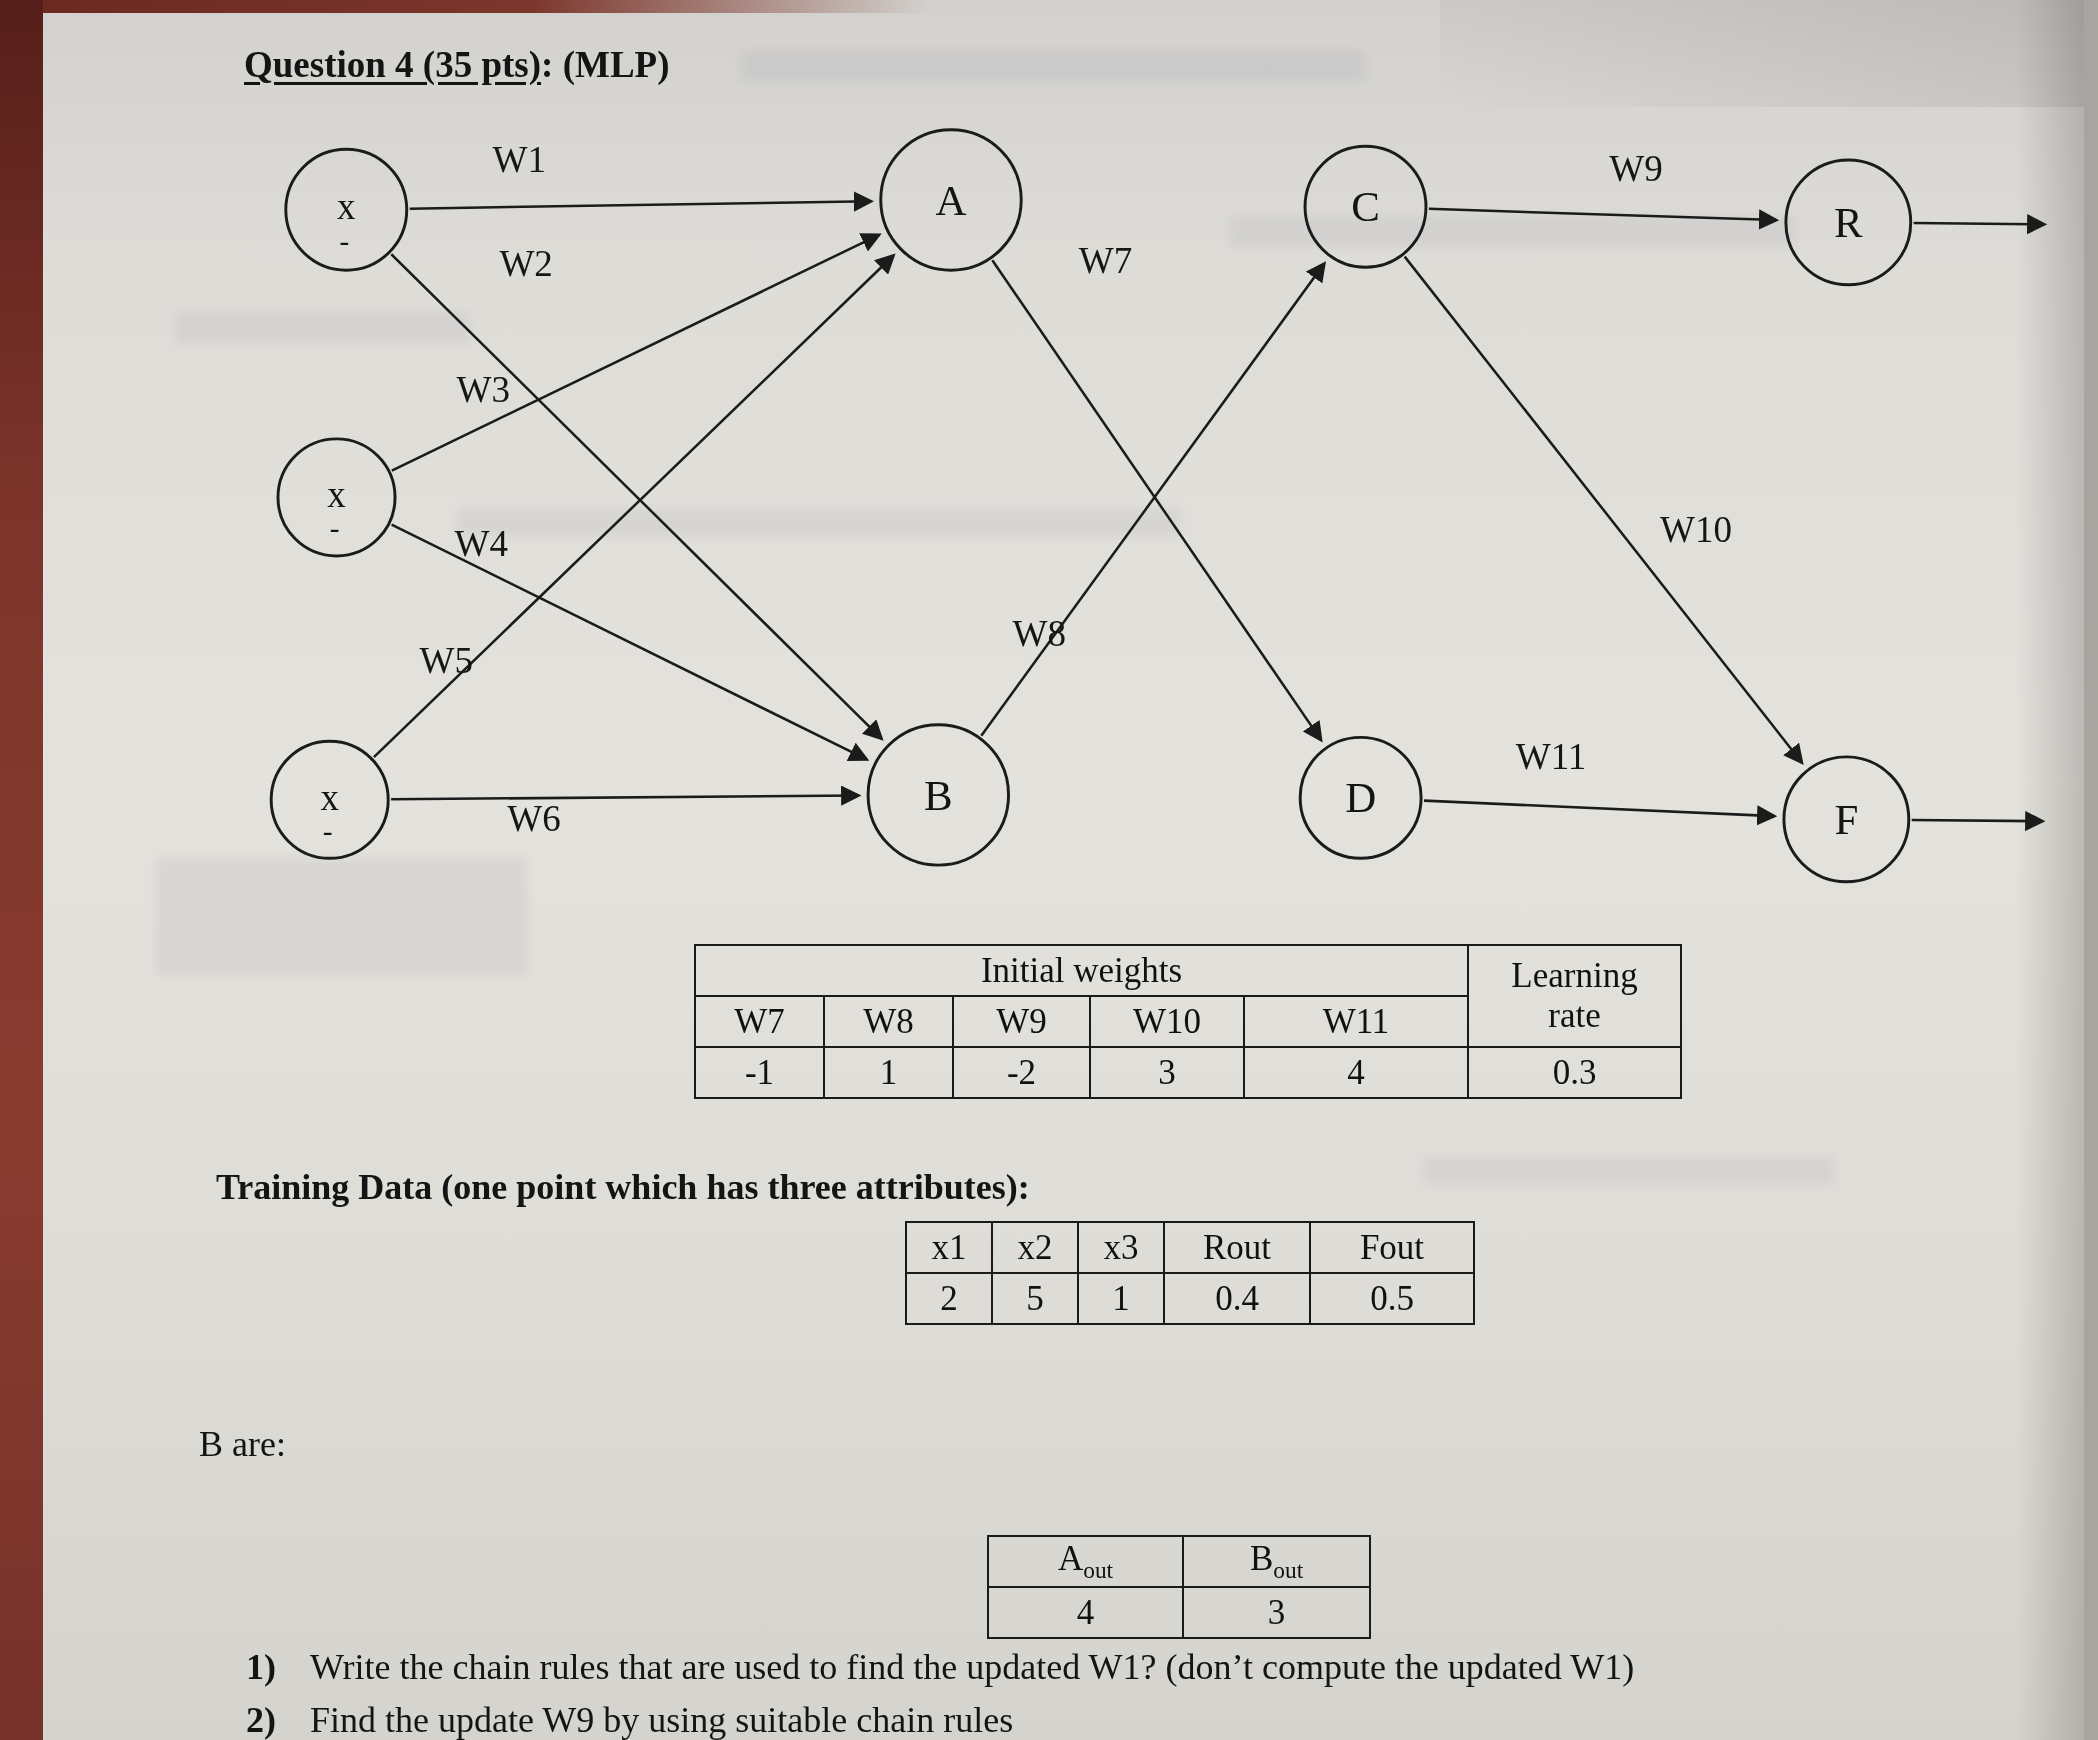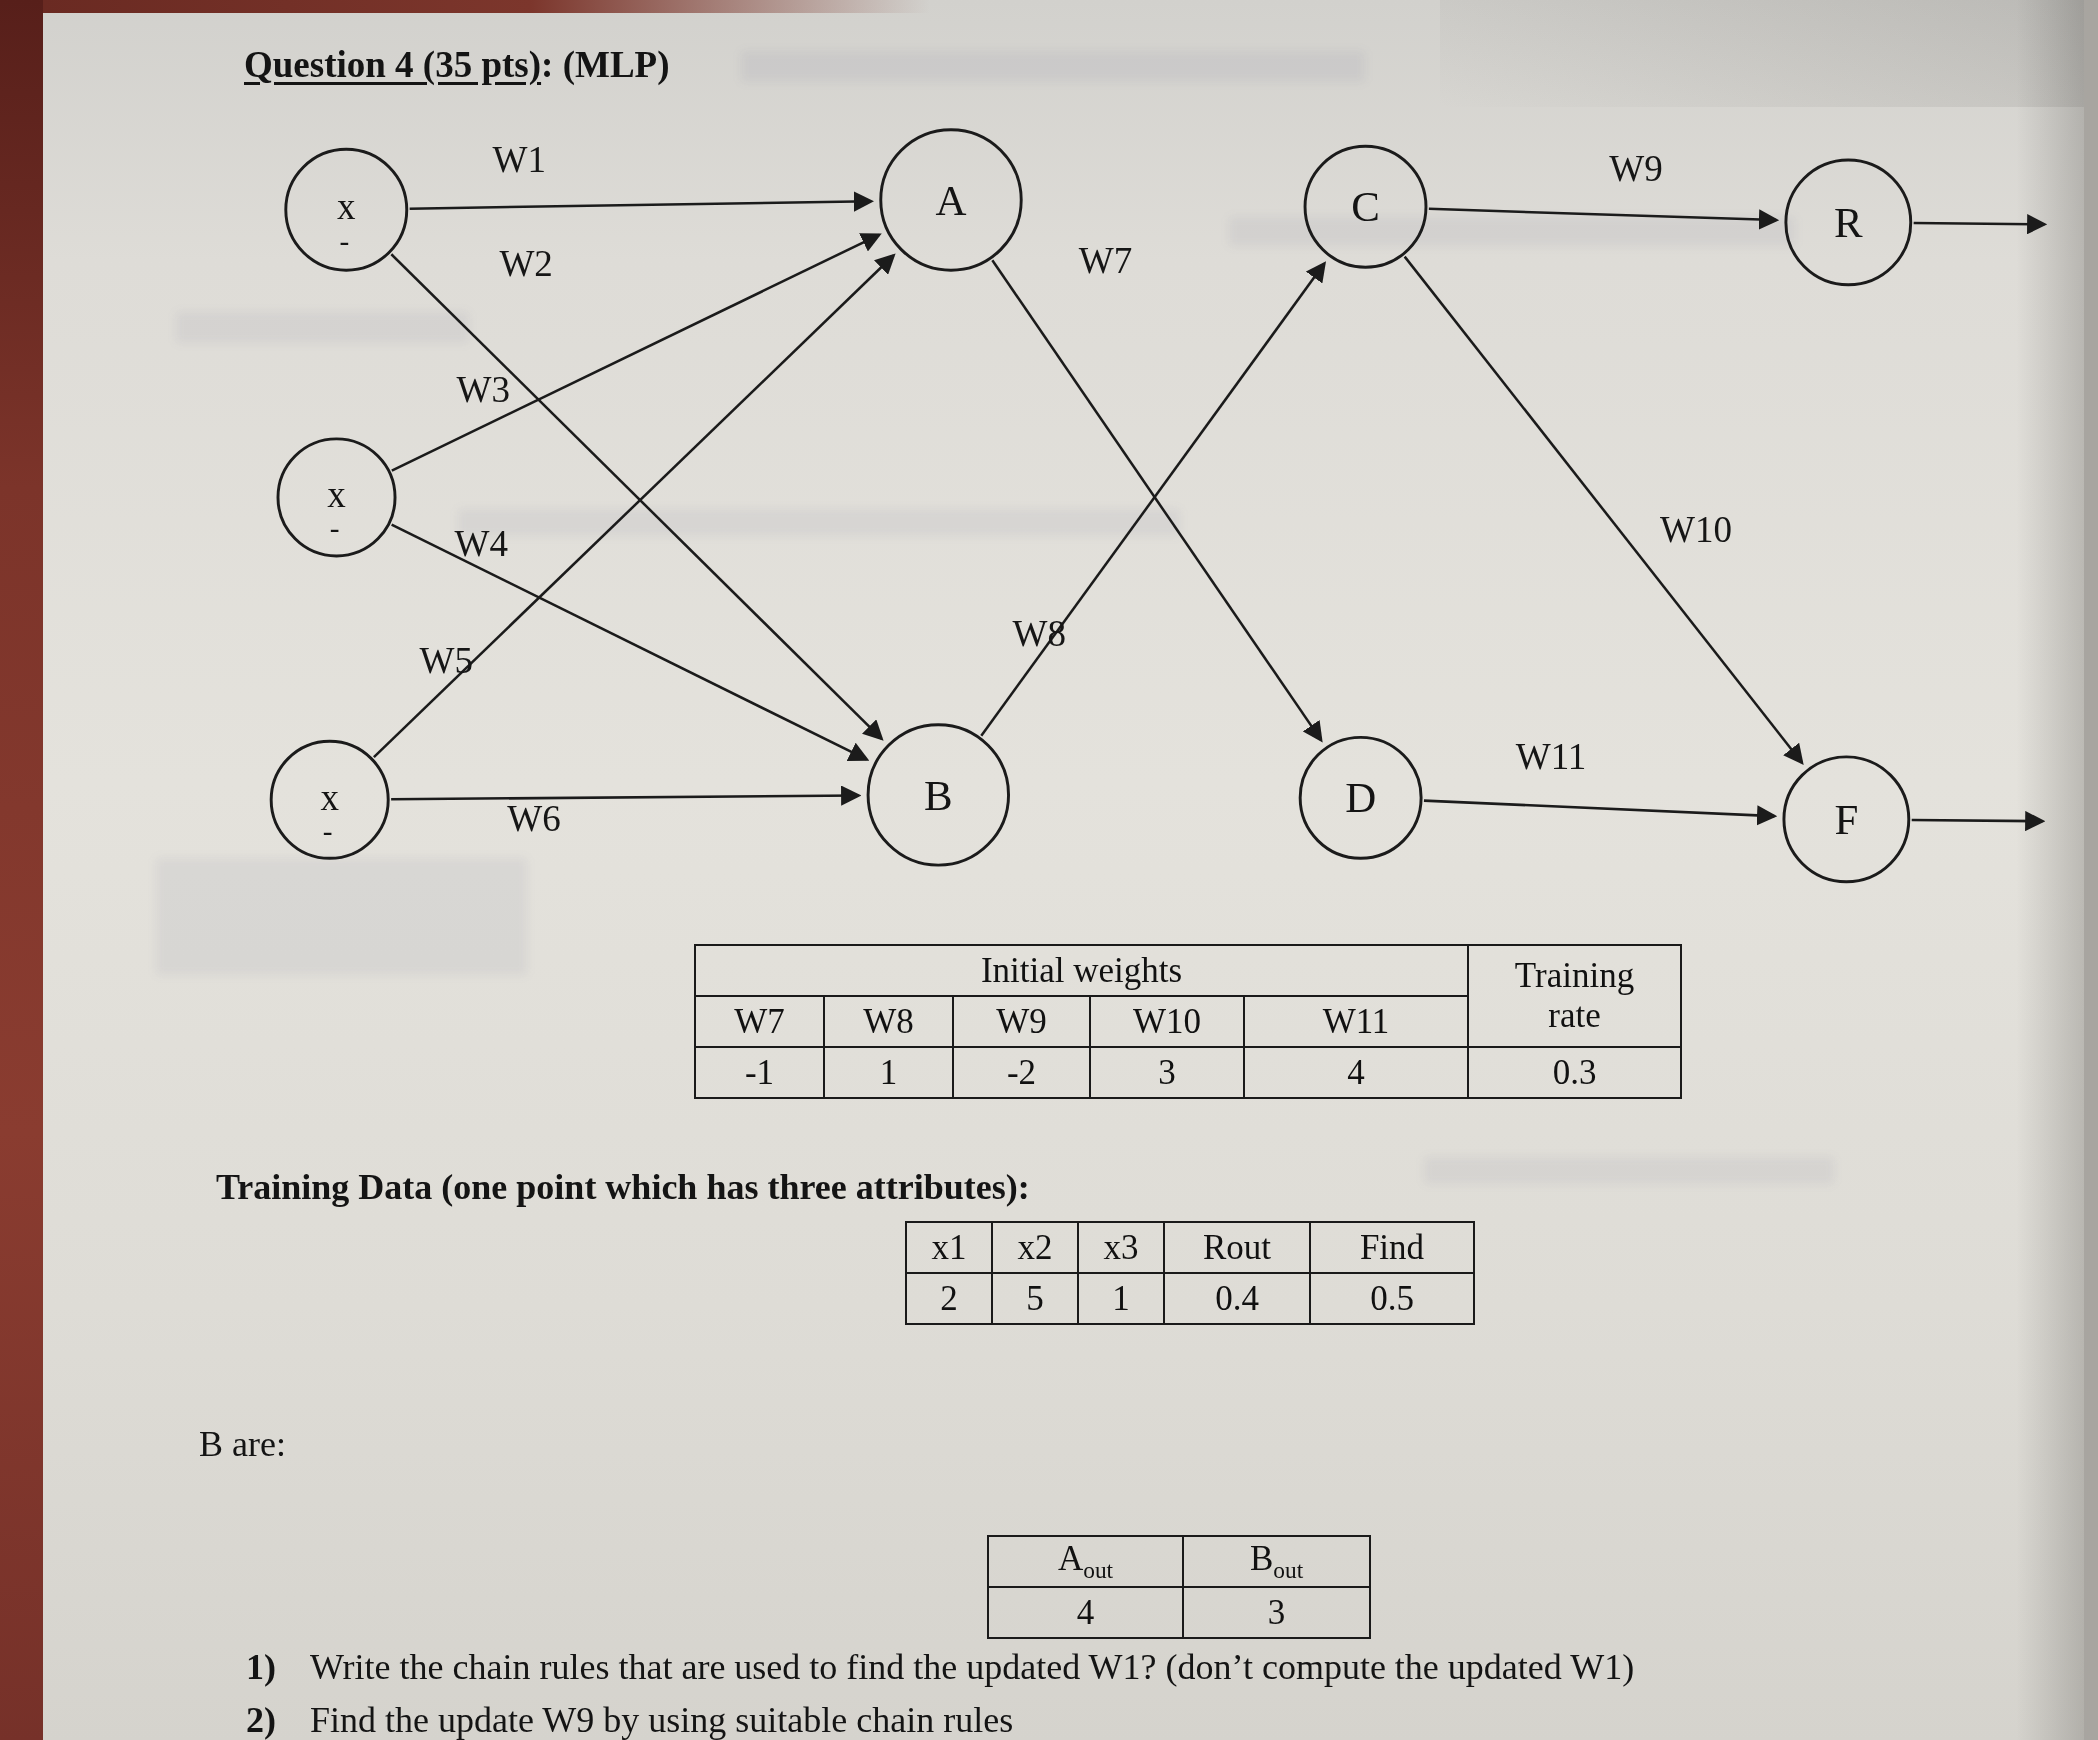--- a/index.html
+++ b/index.html
@@ -118,21 +118,21 @@
         <col style="width:129px">
         <col style="width:137px">
       <col style="width:154px">
         <col style="width:224px">
         <col style="width:213px">
     </colgroup>
     <tbody>
         <tr>
       <td colspan="5">Initial weights</td>
       <td rowspan="2">
-        <div>Training</div>
+        <div>Learning</div>
         <div>rate</div>
       </td>
     </tr>
     <tr>
       <td>W7</td>
       <td>W8</td>
       <td>W9</td>
       <td>W10</td>
       <td>W11</td>
     </tr>
@@ -156,21 +156,21 @@
         <col style="width:86px">
       <col style="width:146px">
         <col style="width:164px">
     </colgroup>
     <tbody>
     <tr>
       <td>x1</td>
       <td>x2</td>
       <td>x3</td>
       <td>Rout</td>
-      <td>Find</td>
+      <td>Fout</td>
     </tr>
     <tr>
       <td>2</td>
       <td>5</td>
       <td>1</td>
       <td>0.4</td>
       <td>0.5</td>
     </tr>
   </tbody>
     </table>

